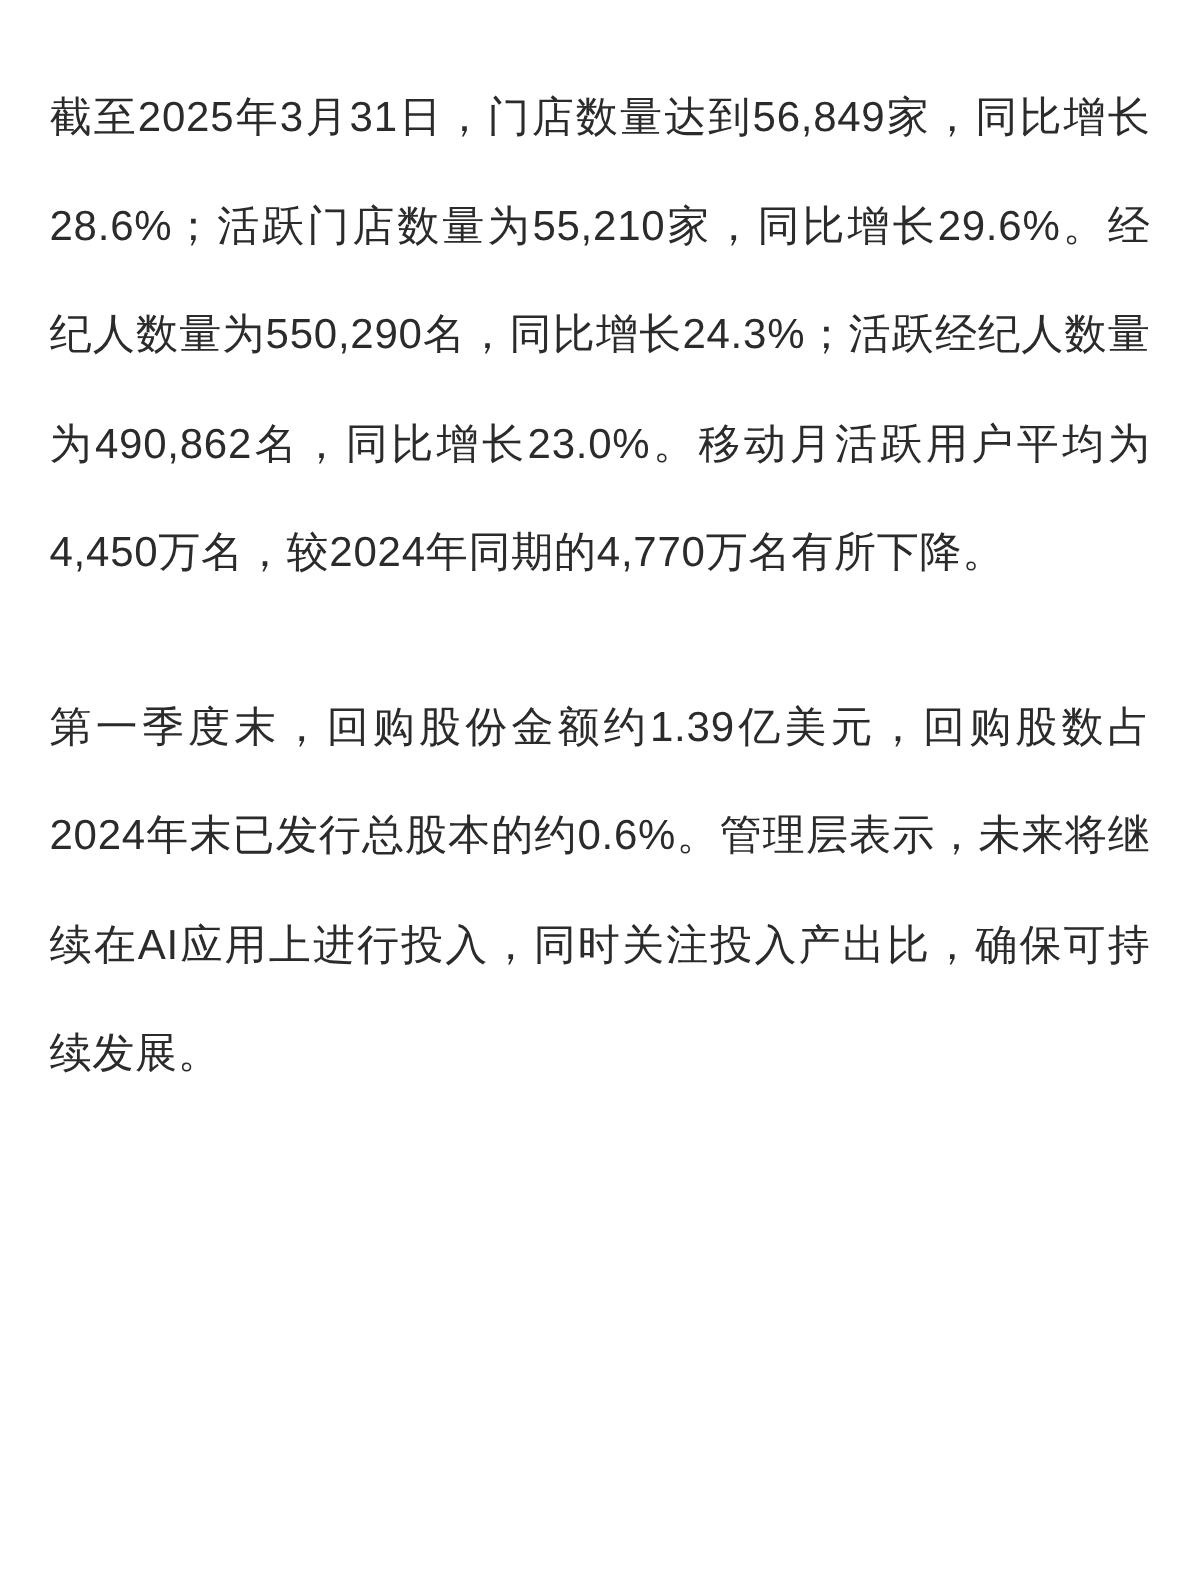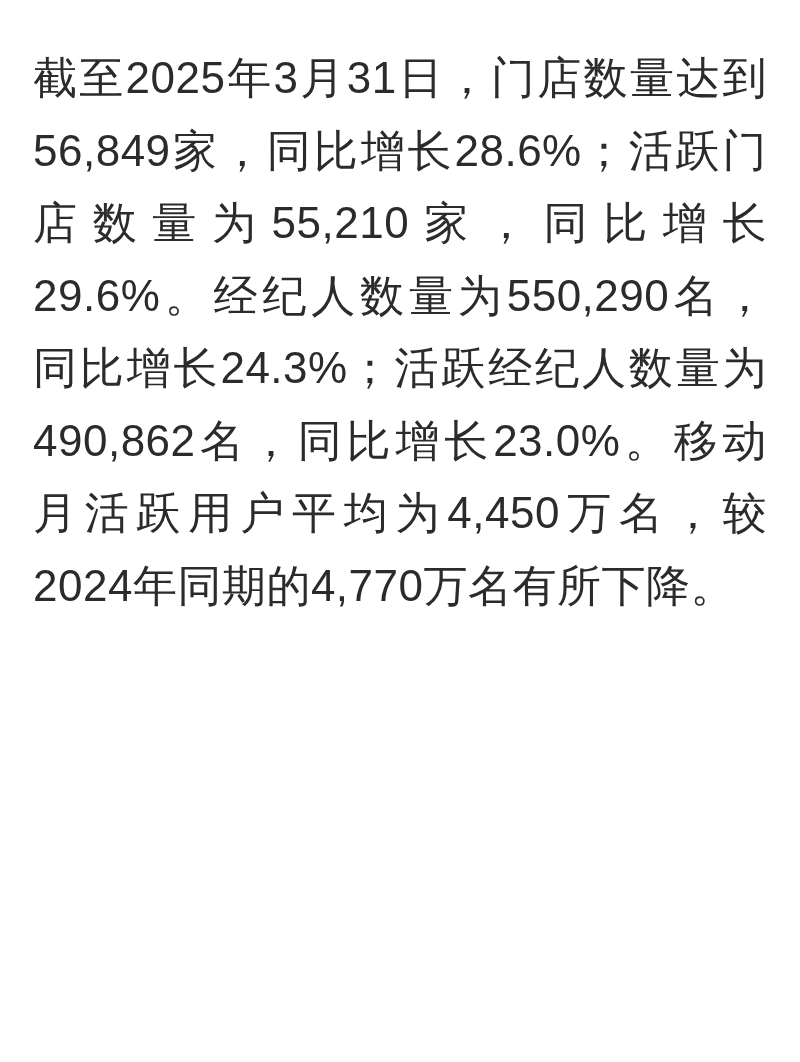--- a/index.html
+++ b/index.html
@@ -13,29 +13,30 @@
     overflow: hidden;
     font-family: "Liberation Sans", sans-serif;
   }
   .article {
     box-sizing: border-box;
     width: 800px;
     padding: 42px 33px 0 33px;
   }
   .paragraph {
     margin: 0;
-    font-size: 44px;
+    font-size: 28px;
     line-height: 72.5px;
     color: #2b2b2b;
     text-align: justify;
     letter-spacing: 0.5px;
     font-weight: 400;
   }
   .paragraph + .paragraph {
     margin-top: 44px;
   }
 </style>
 </head>
 <body>
 
 <main class="article">
   <p class="paragraph">截至2025年3月31日，门店数量达到56,849家，同比增长28.6%；活跃门店数量为55,210家，同比增长29.6%。经纪人数量为550,290名，同比增长24.3%；活跃经纪人数量为490,862名，同比增长23.0%。移动月活跃用户平均为4,450万名，较2024年同期的4,770万名有所下降。</p>
+  <p class="paragraph">第一季度末，回购股份金额约1.39亿美元，回购股数占2024年末已发行总股本的约0.6%。管理层表示，未来将继续在AI应用上进行投入，同时关注投入产出比，确保可持续发展。</p>
 </main>
 
 </body></html>

